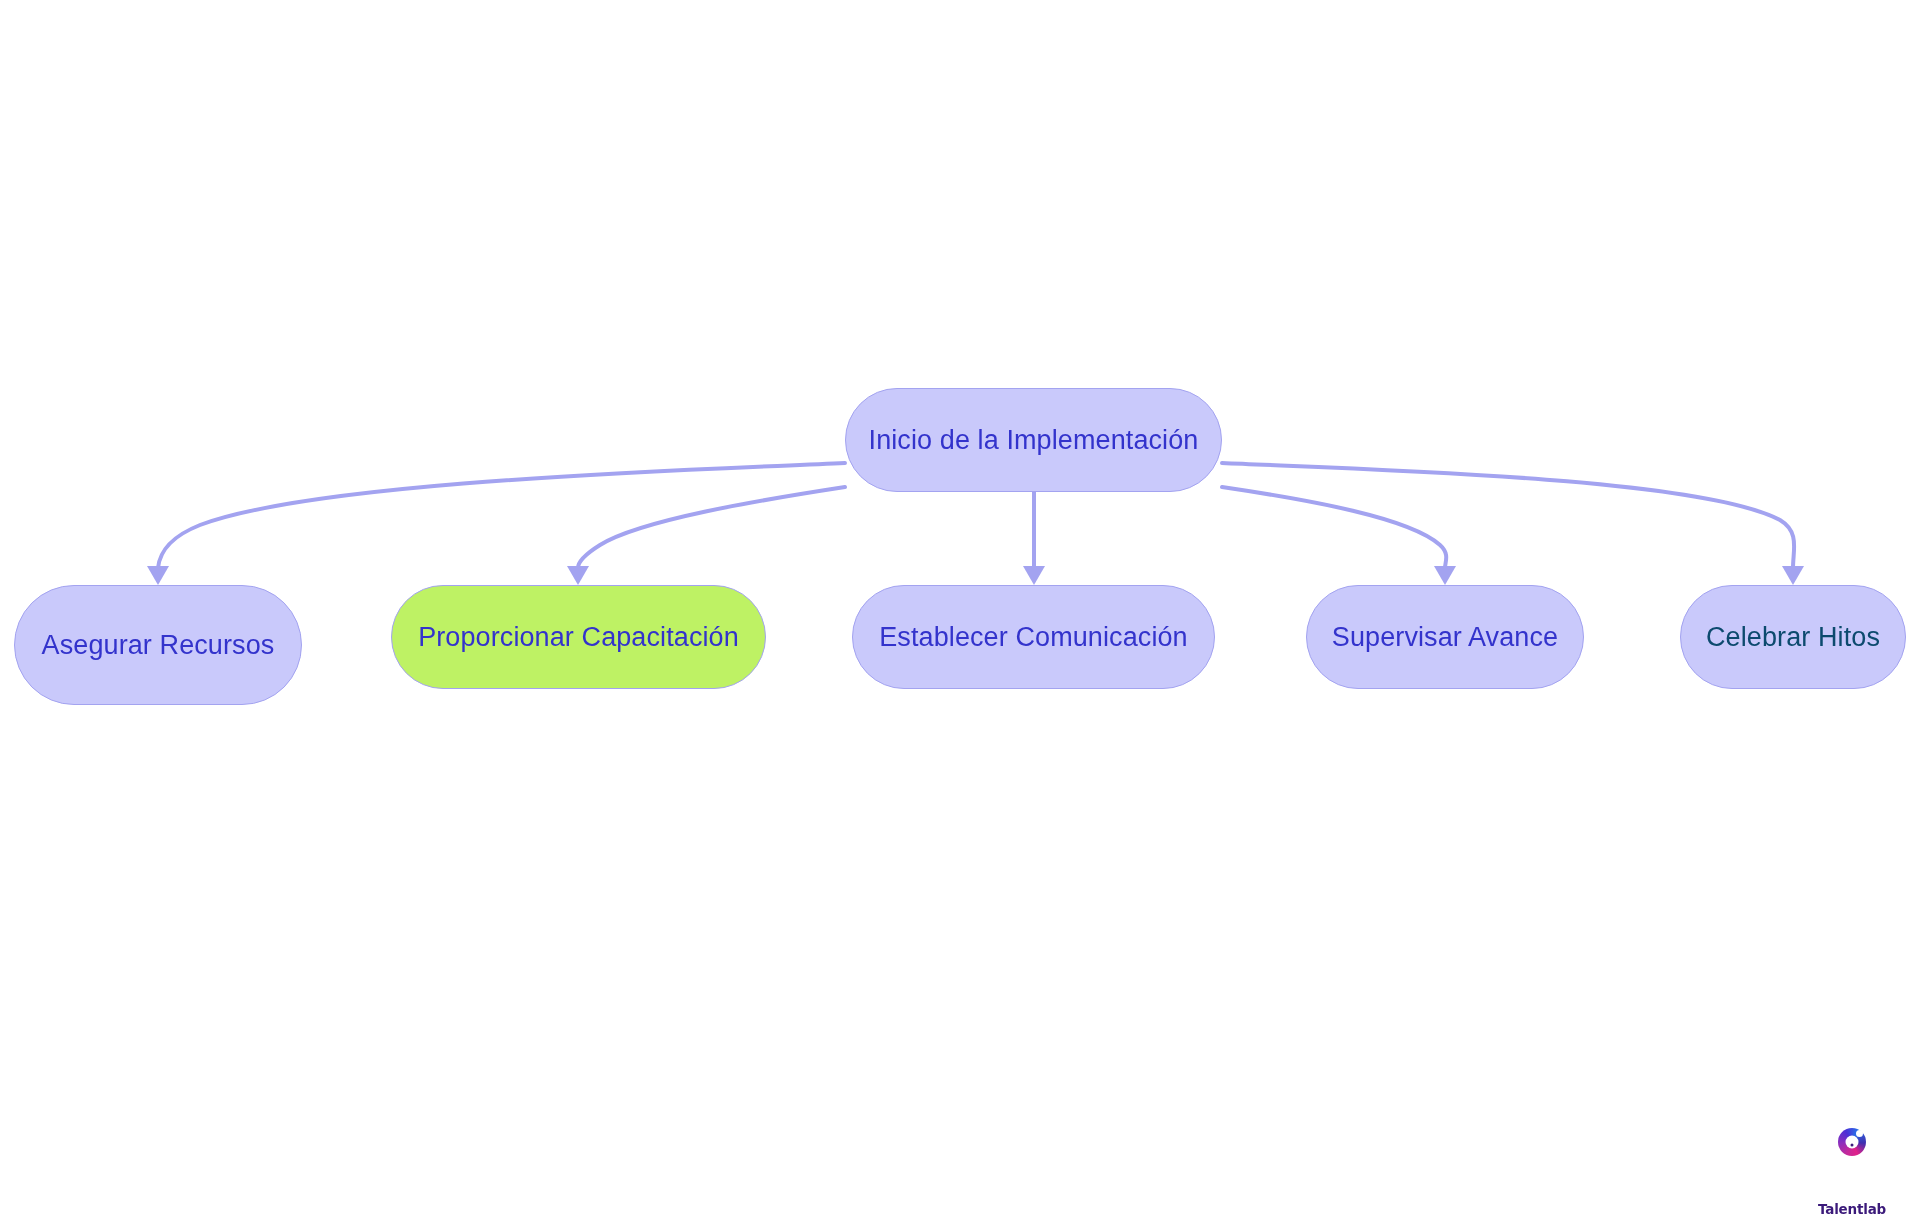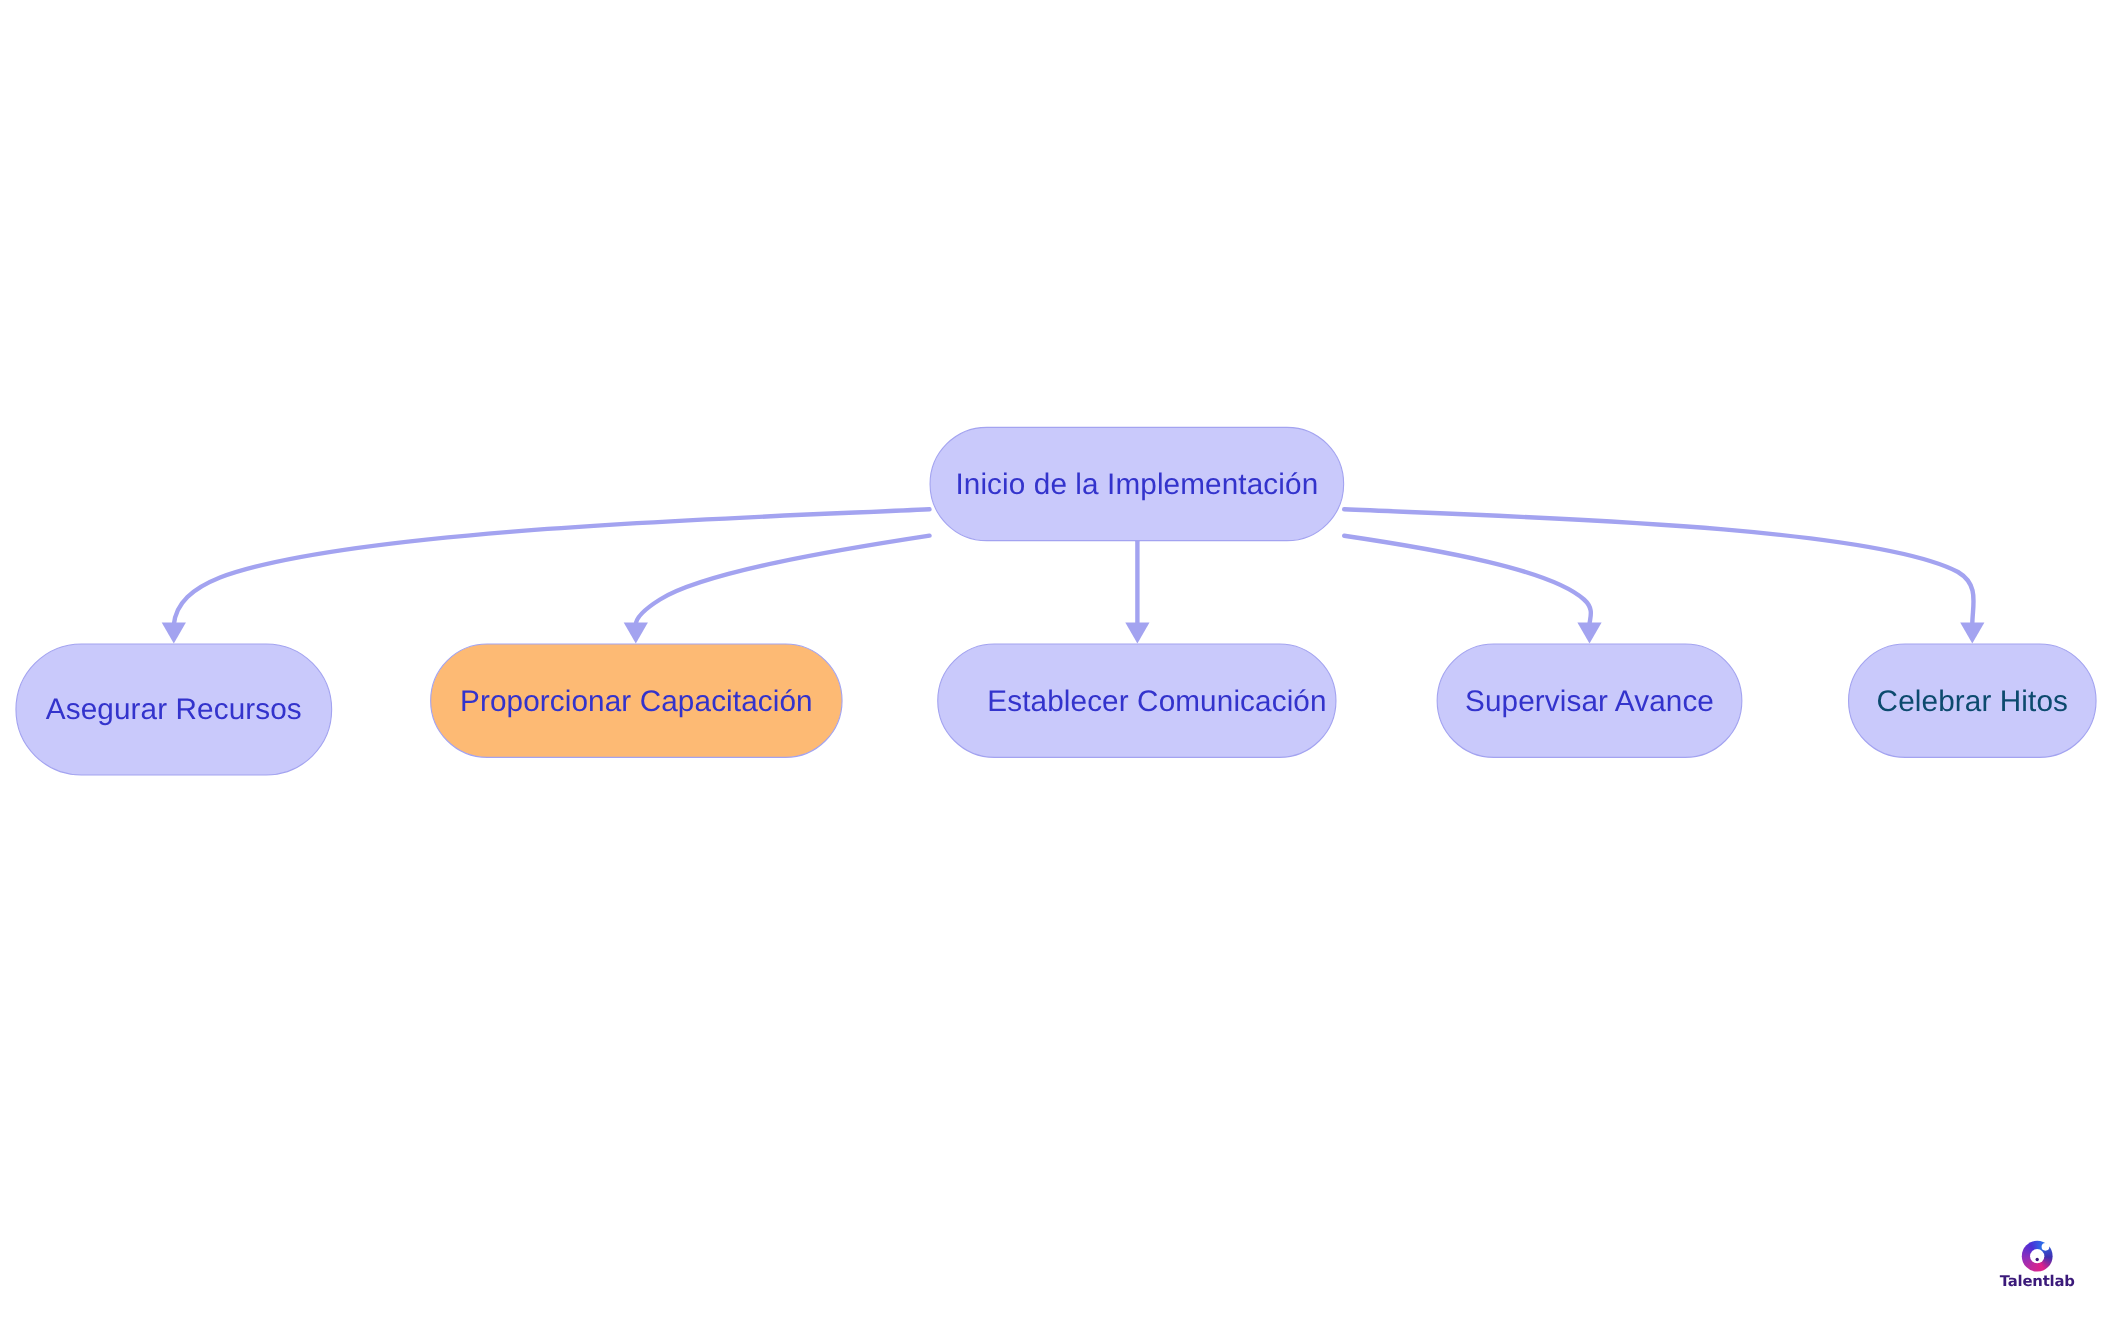--- a/index.html
+++ b/index.html
@@ -104,20 +104,21 @@
     border-radius: 50%;
     background: #3b1a7a;
   }
   #brand .wordmark {
     font-family: "DejaVu Sans", sans-serif;
     font-size: 13.5px;
     font-weight: bold;
     color: #3b1a7a;
     letter-spacing: -0.2px;
     line-height: 1;
+    margin-top: 44px;
   }
 </style>
 </head>
 <body>
 
 <div id="canvas" style="width: 1920px; height: 1215px; background: rgb(255, 255, 255);">
 
   <svg id="edges" viewBox="0 0 1920 1215" xmlns="http://www.w3.org/2000/svg">
       <path d="M 845 463 C 700 470, 320 480, 200 525 C 175 535, 160 548, 158 568" fill="none" stroke="#a3a3f0" stroke-width="4" stroke-linecap="round"></path>
       <polygon points="147,566 169,566 158,585" fill="#a3a3f0"></polygon>
@@ -131,24 +132,24 @@
       <polygon points="1782,566 1804,566 1793,585" fill="#a3a3f0"></polygon>
     </svg>
 
   <div id="nodes-layer">
       <div class="node" style="left: 845px; top: 388px; width: 377px; height: 104px; background: rgb(201, 201, 251); border-color: rgb(163, 163, 240); color: rgb(51, 51, 204);">
         <span class="node-label">Inicio de la Implementación</span>
       </div>
       <div class="node" style="left: 14px; top: 585px; width: 288px; height: 120px; background: rgb(201, 201, 251); border-color: rgb(163, 163, 240); color: rgb(51, 51, 204);">
         <span class="node-label">Asegurar Recursos</span>
       </div>
-      <div class="node" style="left: 391px; top: 585px; width: 375px; height: 104px; background: #fdba74; border-color: rgb(163, 163, 240); color: rgb(51, 51, 204);">
+      <div class="node" style="left: 391px; top: 585px; width: 375px; height: 104px; background: #bef264; border-color: rgb(163, 163, 240); color: rgb(51, 51, 204);">
         <span class="node-label">Proporcionar Capacitación</span>
       </div>
-      <div class="node" style="left: 852px; top: 585px; width: 363px; height: 104px; background: rgb(201, 201, 251); border-color: rgb(163, 163, 240); color: rgb(51, 51, 204); justify-content: flex-end;">
+      <div class="node" style="left: 852px; top: 585px; width: 363px; height: 104px; background: rgb(201, 201, 251); border-color: rgb(163, 163, 240); color: rgb(51, 51, 204);">
         <span class="node-label">Establecer Comunicación</span>
       </div>
       <div class="node" style="left: 1306px; top: 585px; width: 278px; height: 104px; background: rgb(201, 201, 251); border-color: rgb(163, 163, 240); color: rgb(51, 51, 204); text-align: right;">
         <span class="node-label">Supervisar Avance</span>
       </div>
       <div class="node" style="left: 1680px; top: 585px; width: 226px; height: 104px; background: rgb(201, 201, 251); border-color: rgb(163, 163, 240); color: #0c4a6e;">
         <span class="node-label">Celebrar Hitos</span>
       </div>
     </div>
 

